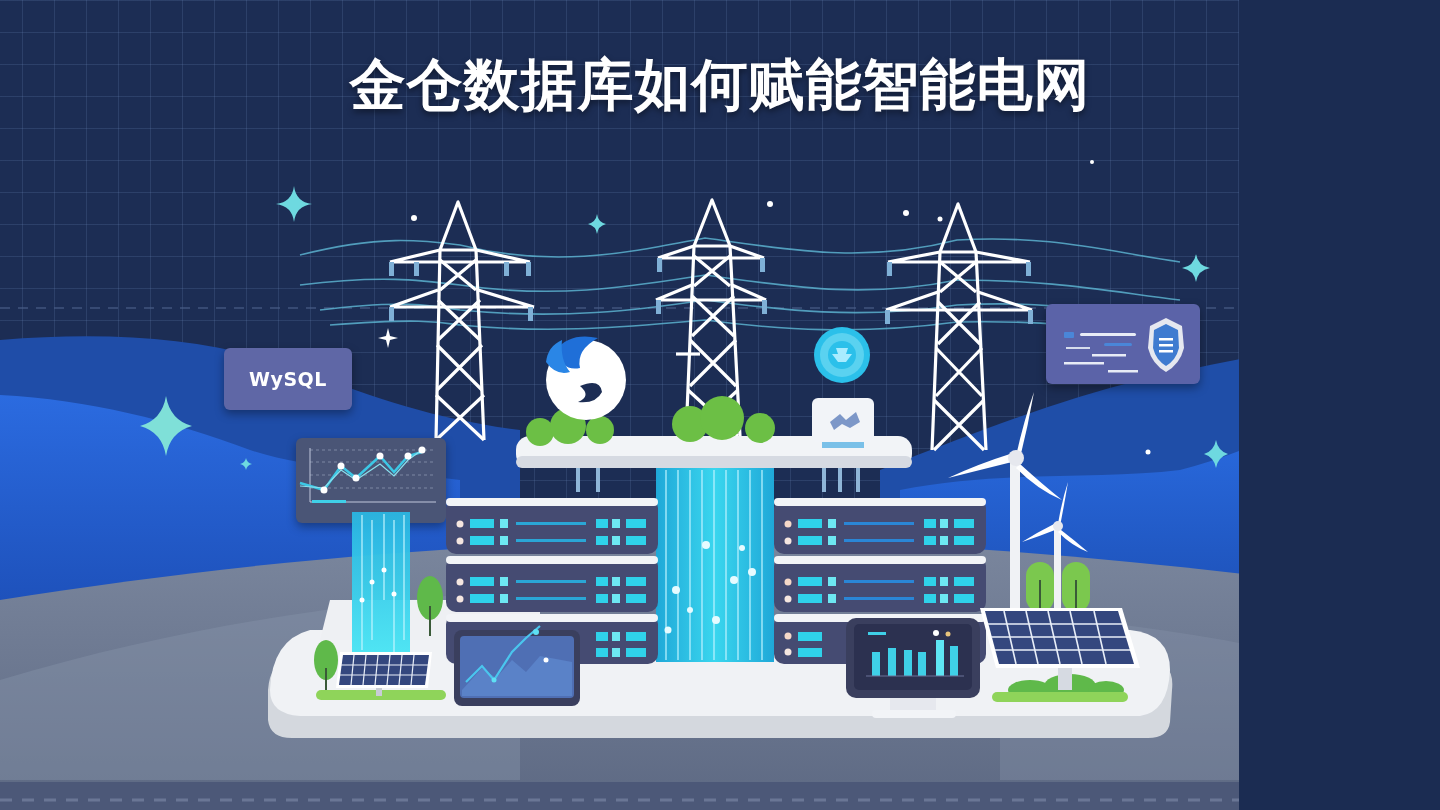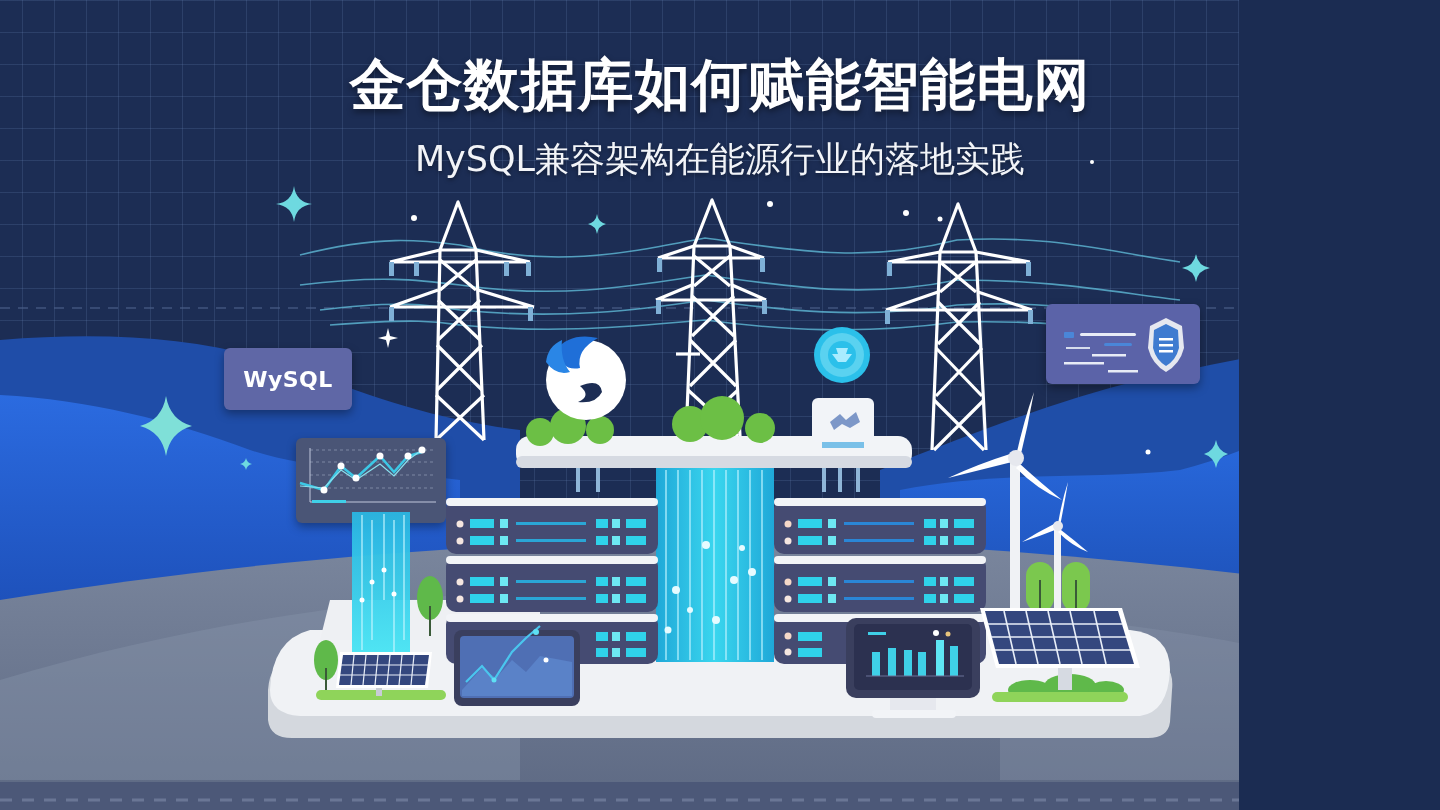--- a/index.html
+++ b/index.html
@@ -15,21 +15,21 @@
   .bg-svg{position:absolute;left:0;top:0}
   .title{position:absolute;left:0;width:1440px;text-align:center;color:#fff;
     top:48px;font-size:56px;font-weight:bold;letter-spacing:1px;
     font-family:"DejaVu Sans",sans-serif;
     text-shadow:0 3px 6px rgba(0,0,0,0.45);}
   .subtitle{position:absolute;left:0;width:1440px;text-align:center;color:#f2f4f8;
     top:136px;font-size:35px;font-weight:normal;
     font-family:"DejaVu Sans",sans-serif;
     text-shadow:0 2px 4px rgba(0,0,0,0.4);}
   .badge-mysql{position:absolute;left:224px;top:348px;width:128px;height:62px;
-    background:#5f67a6;border-radius:6px;color:#fff;font-size:22px;font-weight:bold;
+    background:#5f67a6;border-radius:6px;color:#fff;font-size:19px;font-weight:bold;
     display:flex;align-items:center;justify-content:center;letter-spacing:0.5px;
     box-shadow:0 4px 10px rgba(0,0,0,0.35);font-family:"DejaVu Sans",sans-serif;}
   .card-security{position:absolute;left:1046px;top:304px;width:154px;height:80px;
     background:#5b63a8;border-radius:6px;box-shadow:0 4px 10px rgba(0,0,0,0.35);}
   .panel-chart{position:absolute;left:296px;top:438px;width:150px;height:85px;
     background:#4a5576;border-radius:6px;box-shadow:0 4px 10px rgba(0,0,0,0.35);}
   .abs{position:absolute}
 </style>
 </head>
 <body>
@@ -144,21 +144,20 @@
       <rect x="656" y="300" width="5" height="14"></rect>
         <rect x="762" y="300" width="5" height="14"></rect>
       <rect x="887" y="262" width="5" height="14"></rect>
         <rect x="1026" y="262" width="5" height="14"></rect>
       <rect x="885" y="310" width="5" height="14"></rect>
         <rect x="1028" y="310" width="5" height="14"></rect>
     </g>
   </svg>
 
   <div class="title">金仓数据库如何赋能智能电网</div>
-  <div class="subtitle">MySQL兼容架构在能源行业的落地实践</div>
 
   <div class="badge-mysql">WySQL</div>
 
   <div class="card-security">
     <svg width="154" height="80">
       <rect x="18" y="28" width="10" height="6" rx="1" fill="#4a86d8"></rect>
       <rect x="34" y="29" width="56" height="3" rx="1.5" fill="#e8ecf6"></rect>
       <rect x="58" y="39" width="28" height="3" rx="1.5" fill="#4a86d8"></rect>
       <rect x="20" y="43" width="24" height="2" fill="#d6dcec"></rect>
       <rect x="46" y="50" width="34" height="2.5" fill="#e8ecf6"></rect>

